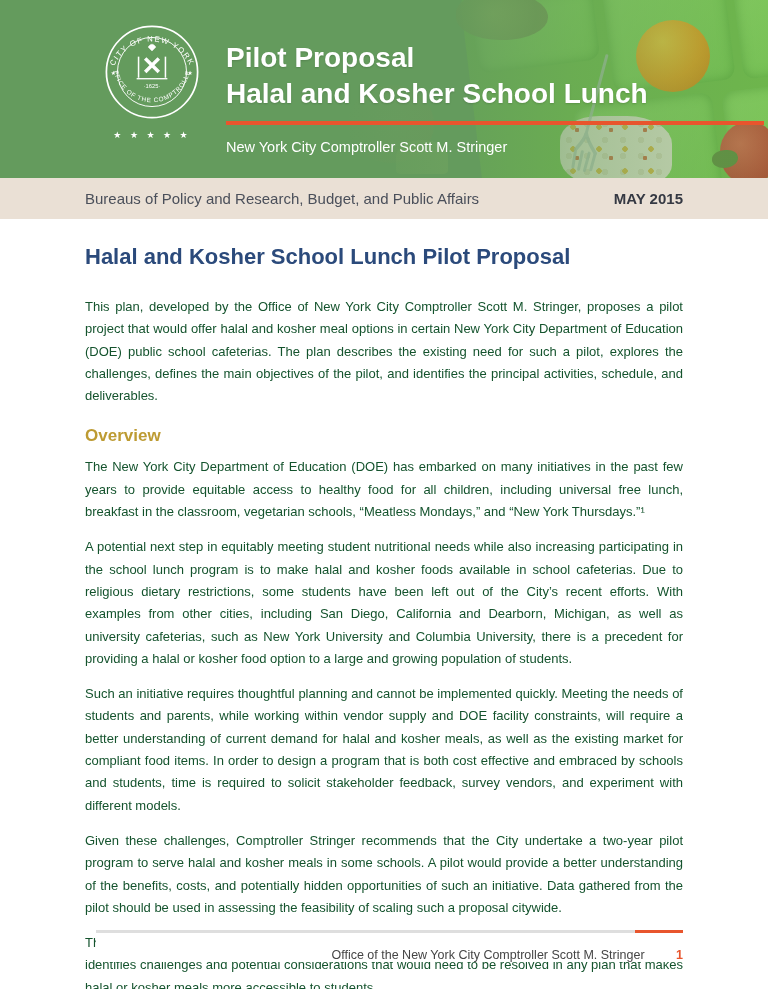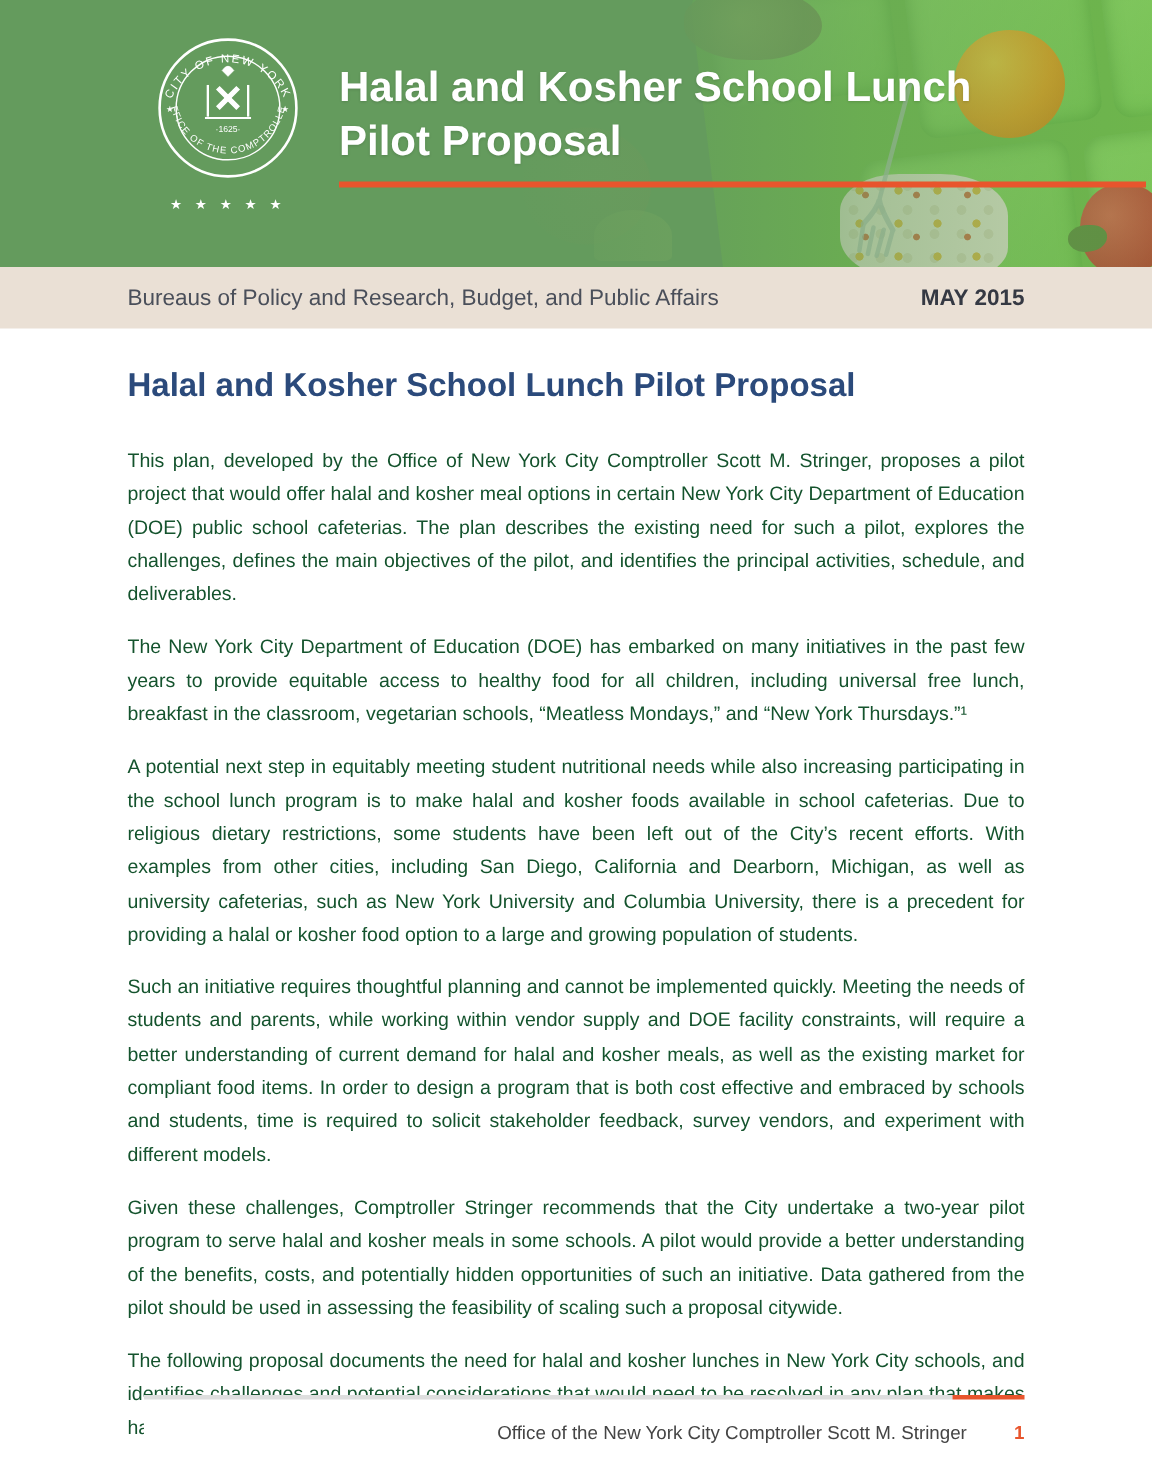--- a/index.html
+++ b/index.html
@@ -259,37 +259,39 @@
             <line x1="36" y1="34" x2="36" y2="56" stroke-width="1.6"></line>
             <line x1="64" y1="34" x2="64" y2="56" stroke-width="1.6"></line>
             <line x1="34" y1="57" x2="66" y2="57" stroke-width="1.4"></line>
           </g>
           <text x="50" y="67" text-anchor="middle" font-size="6" fill="#FFFFFF">·1625·</text>
         </svg>
         <div class="seal-stars">★ ★ ★ ★ ★</div>
       </div>
 
       <div class="titles">
+        <div class="h-title">Pilot Proposal</div>
         <div class="h-title">Halal and Kosher School Lunch</div>
-        <div class="h-title">Pilot Proposal</div>
         <div class="h-divider"></div>
+        <div class="h-subtitle">New York City Comptroller Scott M. Stringer</div>
       </div>
     </div>
   </header>
 
   <div class="info-bar">
     <span class="info-left">Bureaus of Policy and Research, Budget, and Public Affairs</span>
     <span class="info-right">MAY 2015</span>
   </div>
 
   <main class="content">
     <h1 class="doc-title">Halal and Kosher School Lunch Pilot Proposal</h1>
 
     <p class="body-para">This plan, developed by the Office of New York City Comptroller Scott M. Stringer, proposes a pilot project that would offer halal and kosher meal options in certain New York City Department of Education (DOE) public school cafeterias. The plan describes the existing need for such a pilot, explores the challenges, defines the main objectives of the pilot, and identifies the principal activities, schedule, and deliverables.</p>
 
+    <h2 class="section-heading">Overview</h2>
     <p class="body-para">The New York City Department of Education (DOE) has embarked on many initiatives in the past few years to provide equitable access to healthy food for all children, including universal free lunch, breakfast in the classroom, vegetarian schools, “Meatless Mondays,” and “New York Thursdays.”¹</p>
     <p class="body-para">A potential next step in equitably meeting student nutritional needs while also increasing participating in the school lunch program is to make halal and kosher foods available in school cafeterias. Due to religious dietary restrictions, some students have been left out of the City’s recent efforts. With examples from other cities, including San Diego, California and Dearborn, Michigan, as well as university cafeterias, such as New York University and Columbia University, there is a precedent for providing a halal or kosher food option to a large and growing population of students.</p>
     <p class="body-para">Such an initiative requires thoughtful planning and cannot be implemented quickly. Meeting the needs of students and parents, while working within vendor supply and DOE facility constraints, will require a better understanding of current demand for halal and kosher meals, as well as the existing market for compliant food items. In order to design a program that is both cost effective and embraced by schools and students, time is required to solicit stakeholder feedback, survey vendors, and experiment with different models.</p>
     <p class="body-para">Given these challenges, Comptroller Stringer recommends that the City undertake a two-year pilot program to serve halal and kosher meals in some schools. A pilot would provide a better understanding of the benefits, costs, and potentially hidden opportunities of such an initiative. Data gathered from the pilot should be used in assessing the feasibility of scaling such a proposal citywide.</p>
     <p class="body-para">The following proposal documents the need for halal and kosher lunches in New York City schools, and identifies challenges and potential considerations that would need to be resolved in any plan that makes halal or kosher meals more accessible to students.</p>
 
   </main>
 
   <footer class="footer">
     <div class="footer-line">

